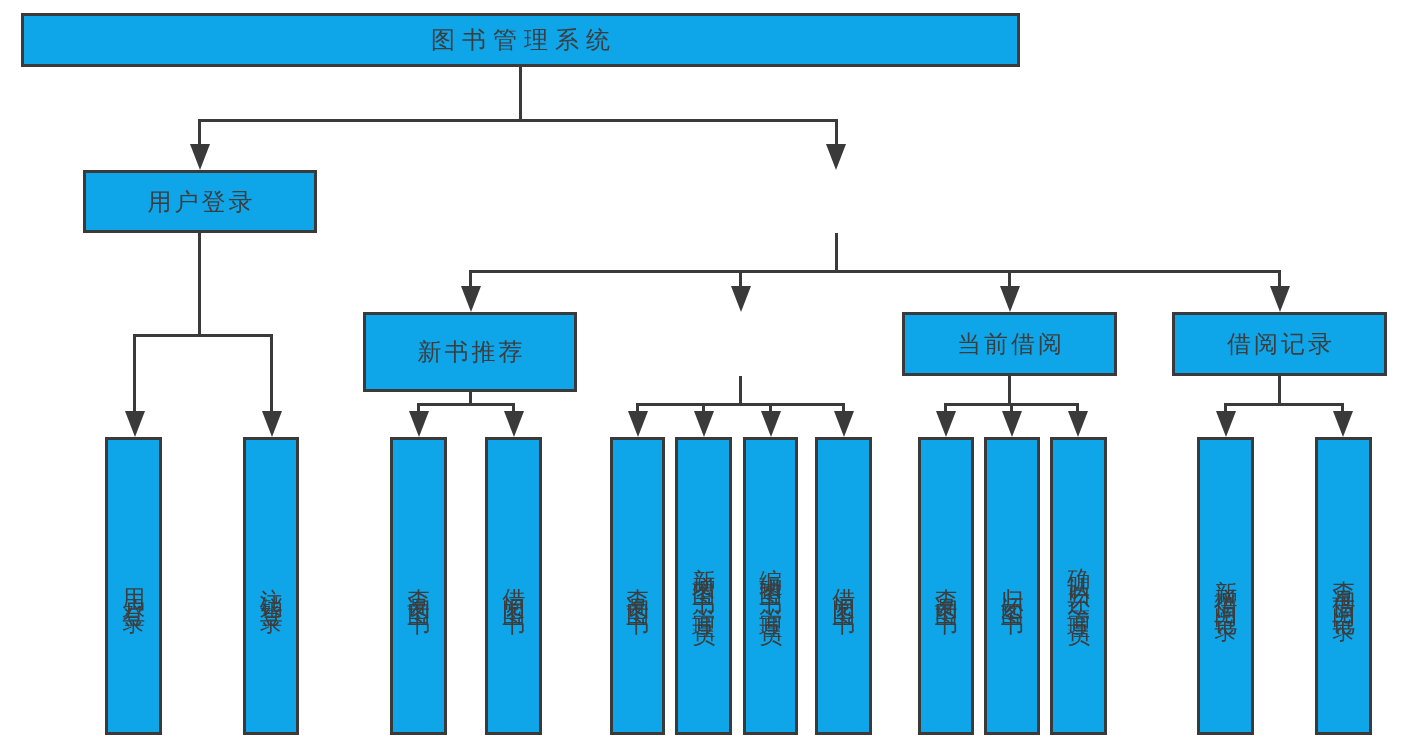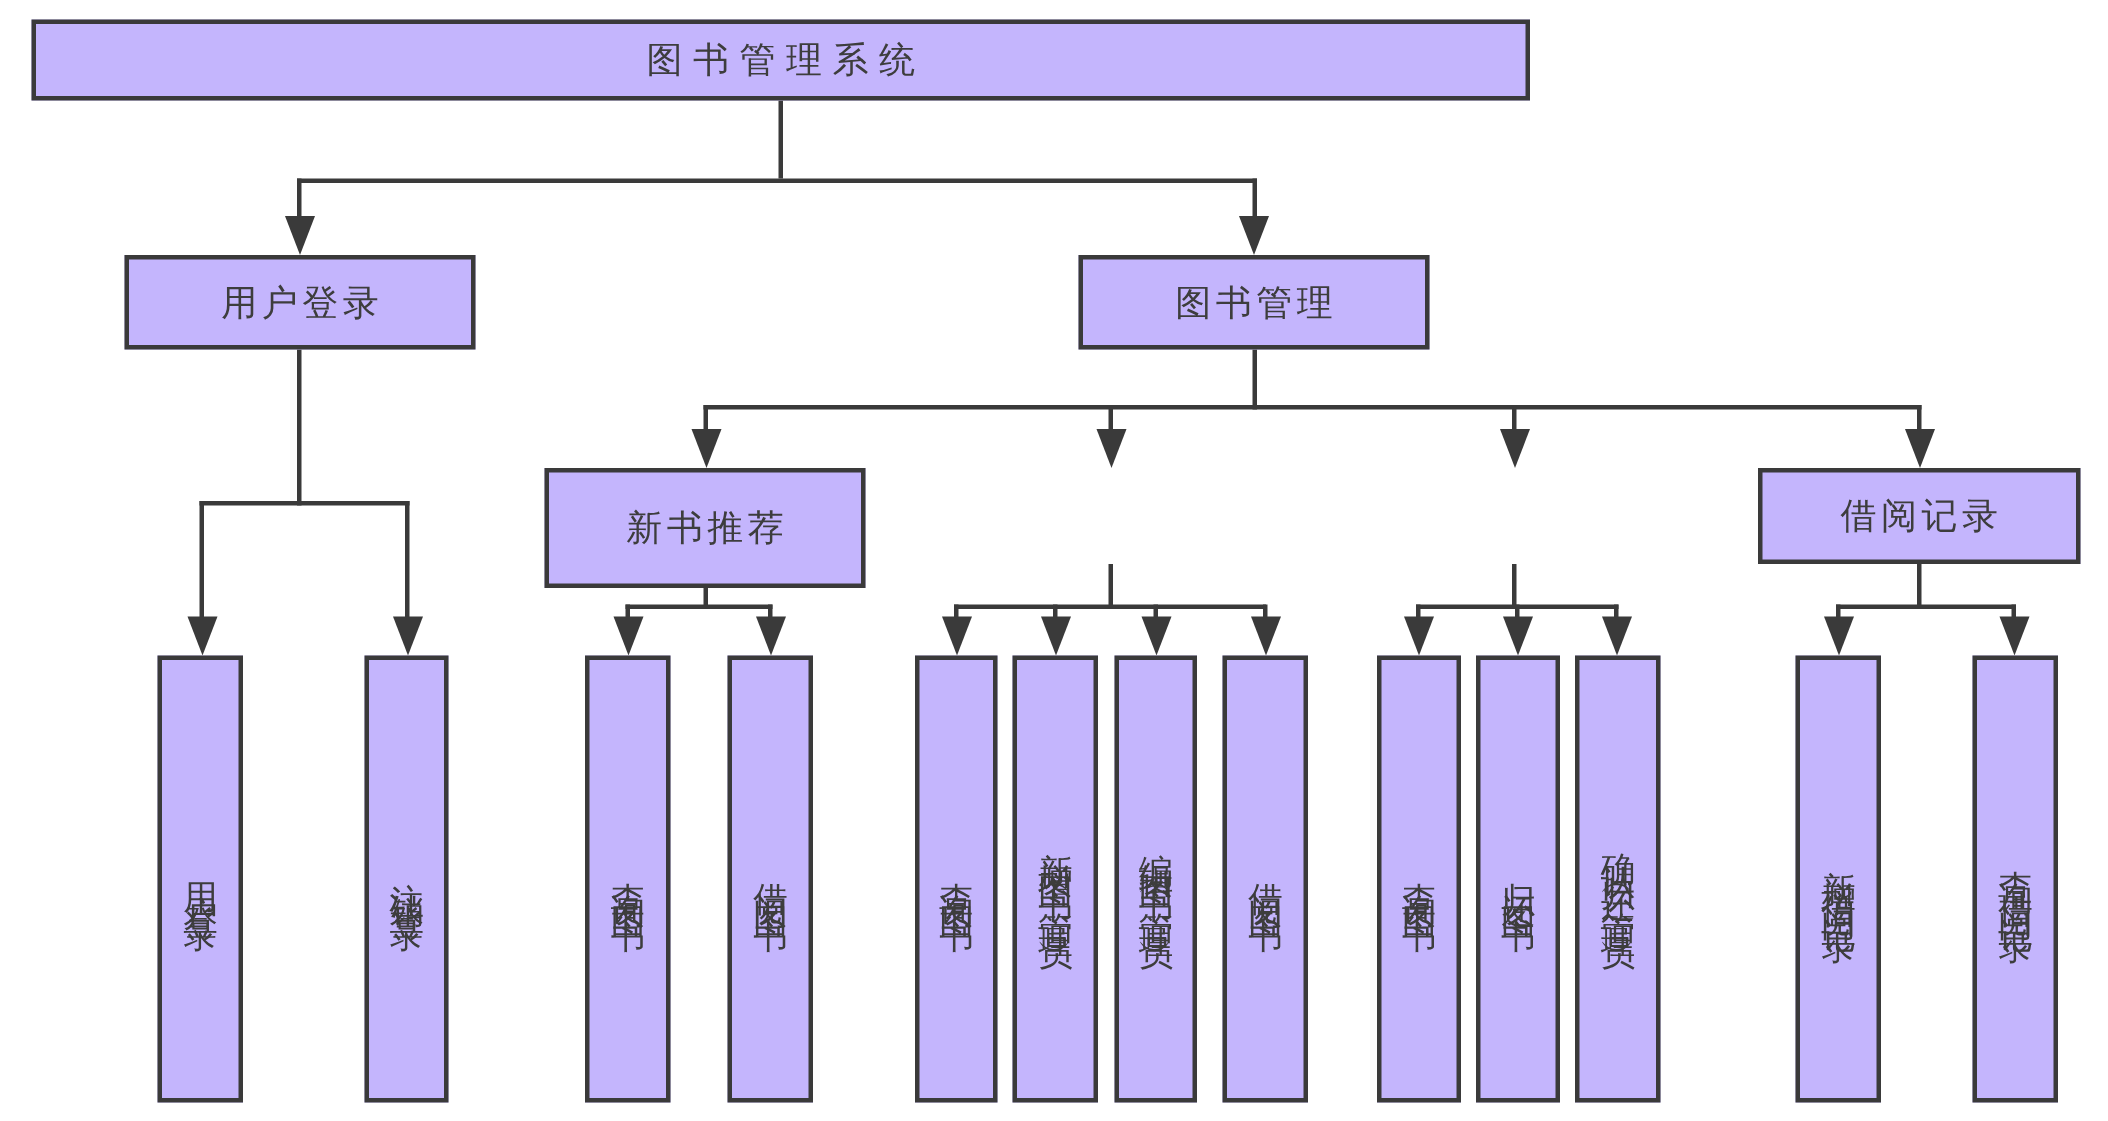--- a/index.html
+++ b/index.html
@@ -7,21 +7,21 @@
     position:relative;
     width:1405px; height:747px;
     background:#ffffff;
     font-family:"Liberation Sans", sans-serif;
     overflow:hidden;
   }
   .node {
     position:absolute;
     box-sizing:border-box;
     border:3px solid #3a3a3a;
-    background:#c4b5fd;
+    background:#0ea5e9;
     display:flex;
     align-items:center;
     justify-content:center;
     color:#3d3d3d;
     font-size:24px;
     letter-spacing:3px;
     text-indent:3px;
     z-index:2;
   }
   .node.title { font-size:24px; letter-spacing:7px; text-indent:7px; }
@@ -58,41 +58,41 @@
   <div class="node title" style="left:21px; top:13px; width:999px; height:54px;">图书管理系统</div>
 
   <div class="vline" style="left:519px; top:67px; height:52px;"></div>
   <div class="hline" style="left:198px; top:119px; width:640px;"></div>
   <div class="vline" style="left:198px; top:119px; height:31px;"></div>
   <div class="arrow" style="left:190px; top:144px;"></div>
   <div class="vline" style="left:835px; top:119px; height:31px;"></div>
   <div class="arrow" style="left:826px; top:144px;"></div>
 
   <div class="node" style="left:83px; top:170px; width:234px; height:63px;">用户登录</div>
-  <div class="node" style="left:719px; top:170px; width:234px; height:63px;">图书管理</div>
 
   <div class="vline" style="left:198px; top:233px; height:104px;"></div>
   <div class="hline" style="left:133px; top:334px; width:140px;"></div>
   <div class="vline" style="left:133px; top:334px; height:81px;"></div>
   <div class="arrow" style="left:125px; top:411px;"></div>
   <div class="vline" style="left:270px; top:334px; height:81px;"></div>
   <div class="arrow" style="left:262px; top:411px;"></div>
 
   <div class="vline" style="left:835px; top:233px; height:40px;"></div>
   <div class="hline" style="left:469px; top:270px; width:812px;"></div>
   <div class="vline" style="left:469px; top:270px; height:18px;"></div>
   <div class="arrow" style="left:461px; top:286px;"></div>
   <div class="vline" style="left:739px; top:270px; height:18px;"></div>
   <div class="arrow" style="left:731px; top:286px;"></div>
   <div class="vline" style="left:1008px; top:270px; height:18px;"></div>
   <div class="arrow" style="left:1000px; top:286px;"></div>
   <div class="vline" style="left:1278px; top:270px; height:18px;"></div>
   <div class="arrow" style="left:1270px; top:286px;"></div>
 
   <div class="node" style="left:363px; top:312px; width:214px; height:80px;">新书推荐</div>
+  <div class="node" style="left:902px; top:312px; width:215px; height:64px;">当前借阅</div>
   <div class="node" style="left:1172px; top:312px; width:215px; height:64px;">借阅记录</div>
 
   <div class="vline" style="left:469px; top:376px; height:30px;"></div>
   <div class="hline" style="left:417px; top:403px; width:98px;"></div>
   <div class="vline" style="left:417px; top:403px; height:13px;"></div>
   <div class="arrow" style="left:409px; top:411px;"></div>
   <div class="vline" style="left:512px; top:403px; height:13px;"></div>
   <div class="arrow" style="left:504px; top:411px;"></div>
 
   <div class="vline" style="left:739px; top:376px; height:30px;"></div>

